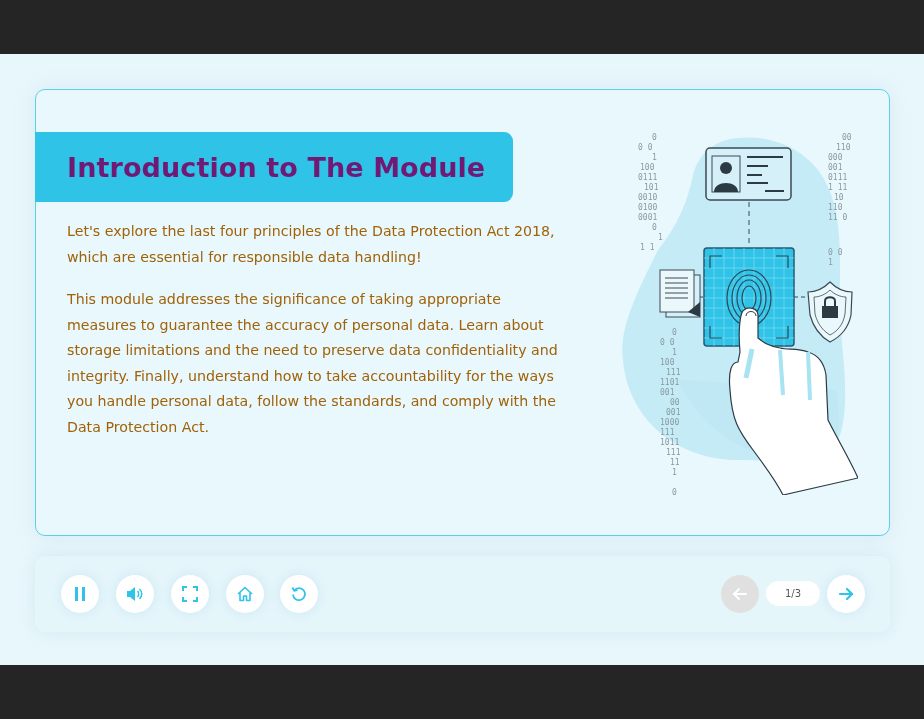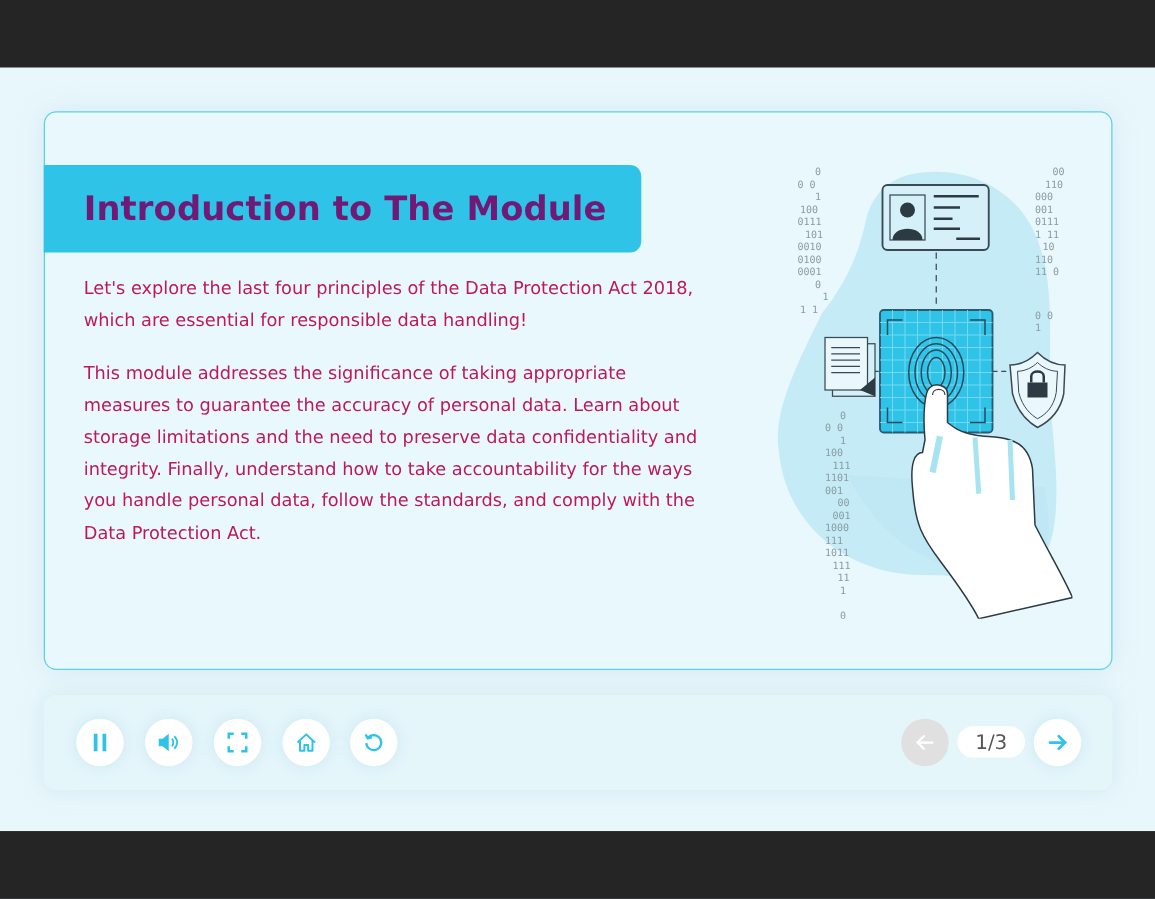--- a/index.html
+++ b/index.html
@@ -15,38 +15,38 @@
     }
     .title-banner {
       position: absolute; left: -1px; top: 42px; width: 478px; height: 70px;
       background: #2fc3e8; border-radius: 0 9px 9px 0;
       display: flex; align-items: center; padding-left: 32px;
     }
     .title-banner h1 {
       color: #701a75; font-size: 27px; font-weight: bold; letter-spacing: 0.1px;
       font-family: "DejaVu Sans", "Liberation Sans", sans-serif;
     }
-    .body-text { position: absolute; left: 31px; top: 129px; width: 500px; color: #be185d; font-size: 14.2px; line-height: 25.5px; font-family: "DejaVu Sans", "Liberation Sans", sans-serif; }
+    .body-text { position: absolute; left: 31px; top: 129px; width: 500px; color: #a16207; font-size: 14.2px; line-height: 25.5px; font-family: "DejaVu Sans", "Liberation Sans", sans-serif; }
     .body-text p { margin-bottom: 17px; }
     .illustration { position: absolute; left: 582px; top: 40px; width: 240px; height: 365px; }
     .controls-bar {
       position: absolute; left: 35px; top: 502px; width: 855px; height: 76px;
       background: #e5f6fb; border-radius: 10px;
       box-shadow: 0 0 18px rgba(170, 210, 222, 0.35);
     }
     .ctrl-btn {
       position: absolute; top: 19px; width: 38px; height: 38px; border-radius: 50%;
       background: #ffffff; border: none; display: flex; align-items: center; justify-content: center;
       box-shadow: 0 0 12px rgba(170, 215, 230, 0.45); cursor: pointer;
     }
     .ctrl-btn svg { width: 18px; height: 18px; }
     .prev-btn { background: #e0e0e0; box-shadow: none; }
     .page-pill {
       position: absolute; left: 731px; top: 25px; width: 54px; height: 25px; border-radius: 13px;
-      background: #ffffff; color: #555; font-size: 16px; display: flex; align-items: center; justify-content: center;
+      background: #ffffff; color: #555; font-size: 10px; display: flex; align-items: center; justify-content: center;
       font-family: "DejaVu Sans", "Liberation Sans", sans-serif;
     }
   </style>
 </head>
 <body>
 
 <div class="topbar"></div>
 
 <div class="stage">
 

